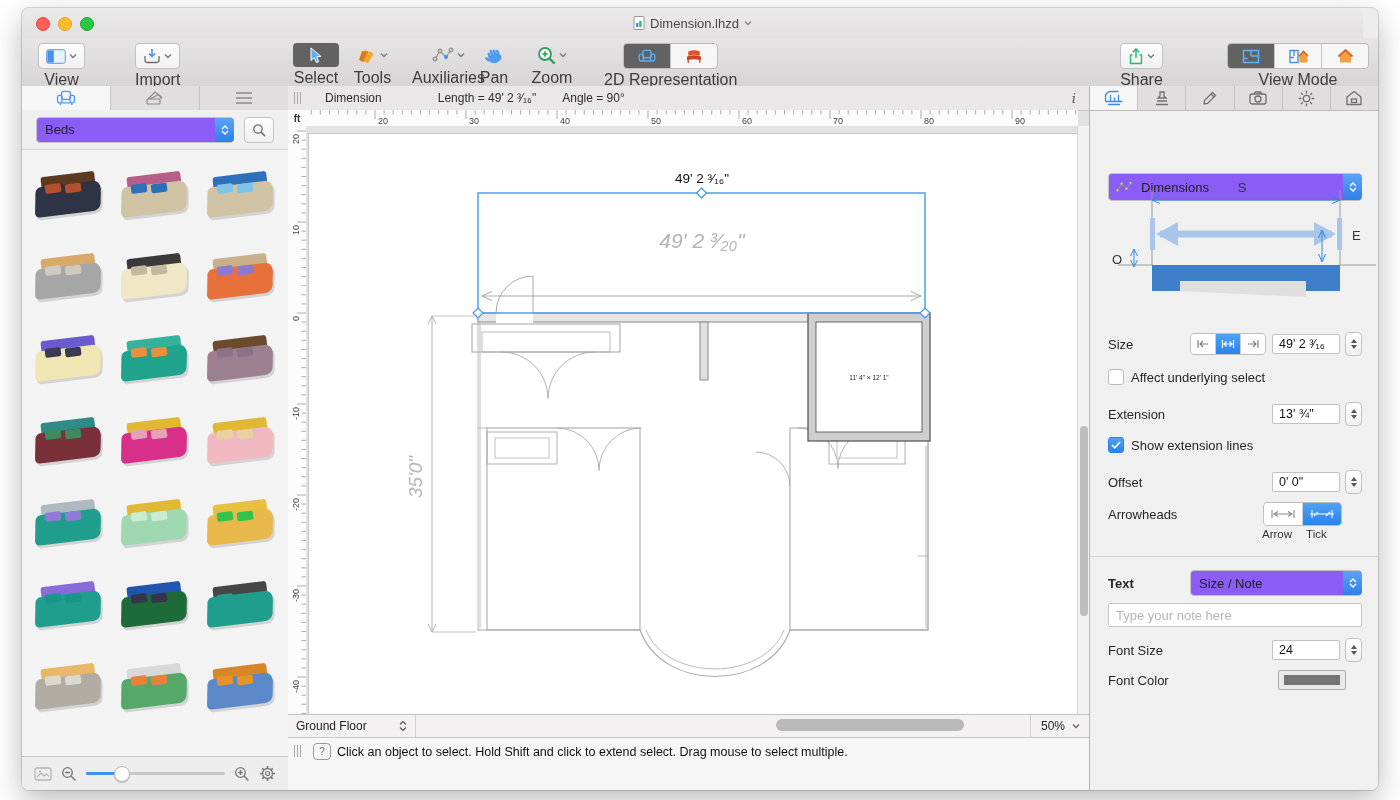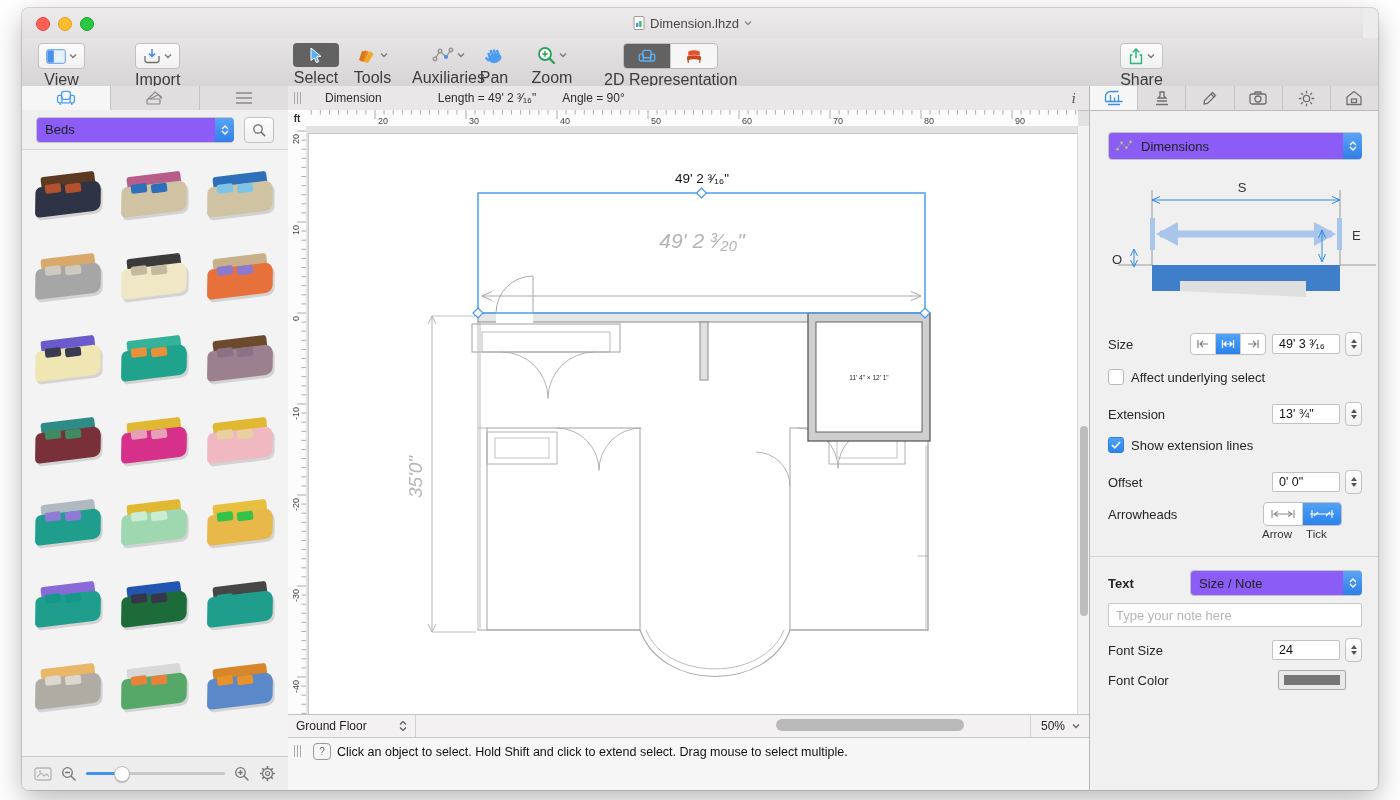--- a/index.html
+++ b/index.html
@@ -243,20 +243,49 @@
           <path d="M8 1 v9 M4.8 4.2 L8 1 L11.2 4.2" fill="none" stroke="#2ab87a" stroke-width="1.5"></path>
           <path d="M4.5 7 H2.5 V15.5 H13.5 V7 H11.5" fill="none" stroke="#2ab87a" stroke-width="1.4"></path>
         </svg>
         <svg class="chev" viewBox="0 0 8 6">
               <path d="M1 1.5 L4 4.5 L7 1.5" fill="none" stroke="#7a7a7a" stroke-width="1.4"></path>
             </svg>
       </div>
       <div class="lab">Share</div>
     </div>
 
+    <div class="tbtn" style="left:1205px;top:5px;">
+      <div class="seg">
+        <div class="sg on">
+          <svg width="18" height="15" viewBox="0 0 18 15">
+            <g fill="none" stroke="#5fb2f7" stroke-width="1.5">
+              <rect x="1.5" y="1.5" width="15" height="12"></rect>
+              <path d="M9 1.5 V7 M9 7 H16.5 M1.5 9.5 H5.5"></path>
+            </g>
+          </svg>
+        </div>
+        <div class="sg">
+          <svg width="19" height="15" viewBox="0 0 19 15">
+            <g fill="none" stroke="#4a90e8" stroke-width="1.4">
+              <rect x="1" y="1.5" width="8" height="12"></rect>
+              <path d="M5 1.5 V7 M1 8.5 H5"></path>
+            </g>
+            <path d="M10.5 7 L14.5 3 L18.5 7 V13.5 H10.5 Z" fill="#f0a040"></path>
+            <path d="M9.8 7.3 L14.5 2.4 L19 7.3" fill="none" stroke="#e06028" stroke-width="1.6"></path>
+          </svg>
+        </div>
+        <div class="sg">
+          <svg width="19" height="15" viewBox="0 0 19 15">
+            <path d="M4 7 L9.5 2.5 L15 7 V13.5 H4 Z" fill="#f0a040"></path>
+            <path d="M2.5 7.6 L9.5 1.2 L16.5 7.6" fill="none" stroke="#e06028" stroke-width="2"></path>
+          </svg>
+        </div>
+      </div>
+      <div class="lab">View Mode</div>
+    </div>
   </div>
 
   <div class="sidebar">
     <div class="stabs">
       <div class="stab on">
         <svg width="20" height="16" viewBox="0 0 22 18">
           <g fill="none" stroke="#4a9df0" stroke-width="1.5">
             <rect x="6" y="1.5" width="10" height="9" rx="2.5"></rect>
             <rect x="1.5" y="6" width="5" height="8.5" rx="2"></rect>
             <rect x="15.5" y="6" width="5" height="8.5" rx="2"></rect>
@@ -819,21 +848,21 @@
             <path d="M2 7 L9 1.5 L16 7 V14.5 H2 Z"></path>
             <rect x="6.5" y="9" width="5" height="3.5"></rect>
           </g>
         </svg>
       </div>
     </div>
 
     <div class="ibody">
 
       <div class="row" style="top:22px;left:18px;right:16px;">
-        <div class="combo" style="height:26px;">
+        <div class="combo" style="height:26px;margin-top:41px;">
           <svg width="18" height="14" viewBox="0 0 22 16" style="margin-left:6px;">
             <path d="M3 12 L8 4 L14 10 L19 3" fill="none" stroke="#9a9a9a" stroke-width="1.2"></path>
             <circle cx="3" cy="12" r="1.8" fill="#cfcfcf" stroke="#7f7f7f"></circle>
             <circle cx="8" cy="4" r="1.8" fill="#cfcfcf" stroke="#7f7f7f"></circle>
             <circle cx="14" cy="10" r="1.8" fill="#cfcfcf" stroke="#7f7f7f"></circle>
             <circle cx="19" cy="3" r="1.8" fill="#cfcfcf" stroke="#7f7f7f"></circle>
           </svg>
           <span class="val">Dimensions</span>
           <span class="cap" style="height:26px;">
             <svg width="8" height="10" viewBox="0 0 8 10">
@@ -883,21 +912,21 @@
             <svg width="14" height="10" viewBox="0 0 14 10">
                   <path d="M1.5 1 V9 M12.5 1 V9 M3 5 H11 M5.5 2.5 L3 5 L5.5 7.5 M8.5 2.5 L11 5 L8.5 7.5" fill="none" stroke="#fff" stroke-width="1.2"></path>
                 </svg>
           </div>
           <div class="m">
             <svg width="14" height="10" viewBox="0 0 14 10">
                   <path d="M12 1 V9 M2 5 H10 M7 2 L10 5 L7 8" fill="none" stroke="#7f7f7f" stroke-width="1.2"></path>
                 </svg>
           </div>
         </div>
-        <div class="field" style="width:68px;margin-left:6px;">49' 3 ³⁄₁₆</div>
+        <div class="field" style="width:68px;margin-left:6px;">49' 2 ³⁄₁₆</div>
         <div class="stepper">
               <i class="up"></i>
               <i class="dn"></i>
             </div>
       </div>
 
       <div class="row" style="top:259px;">
         <span class="chk"></span>
         <span>Affect underlying select</span>
       </div>

